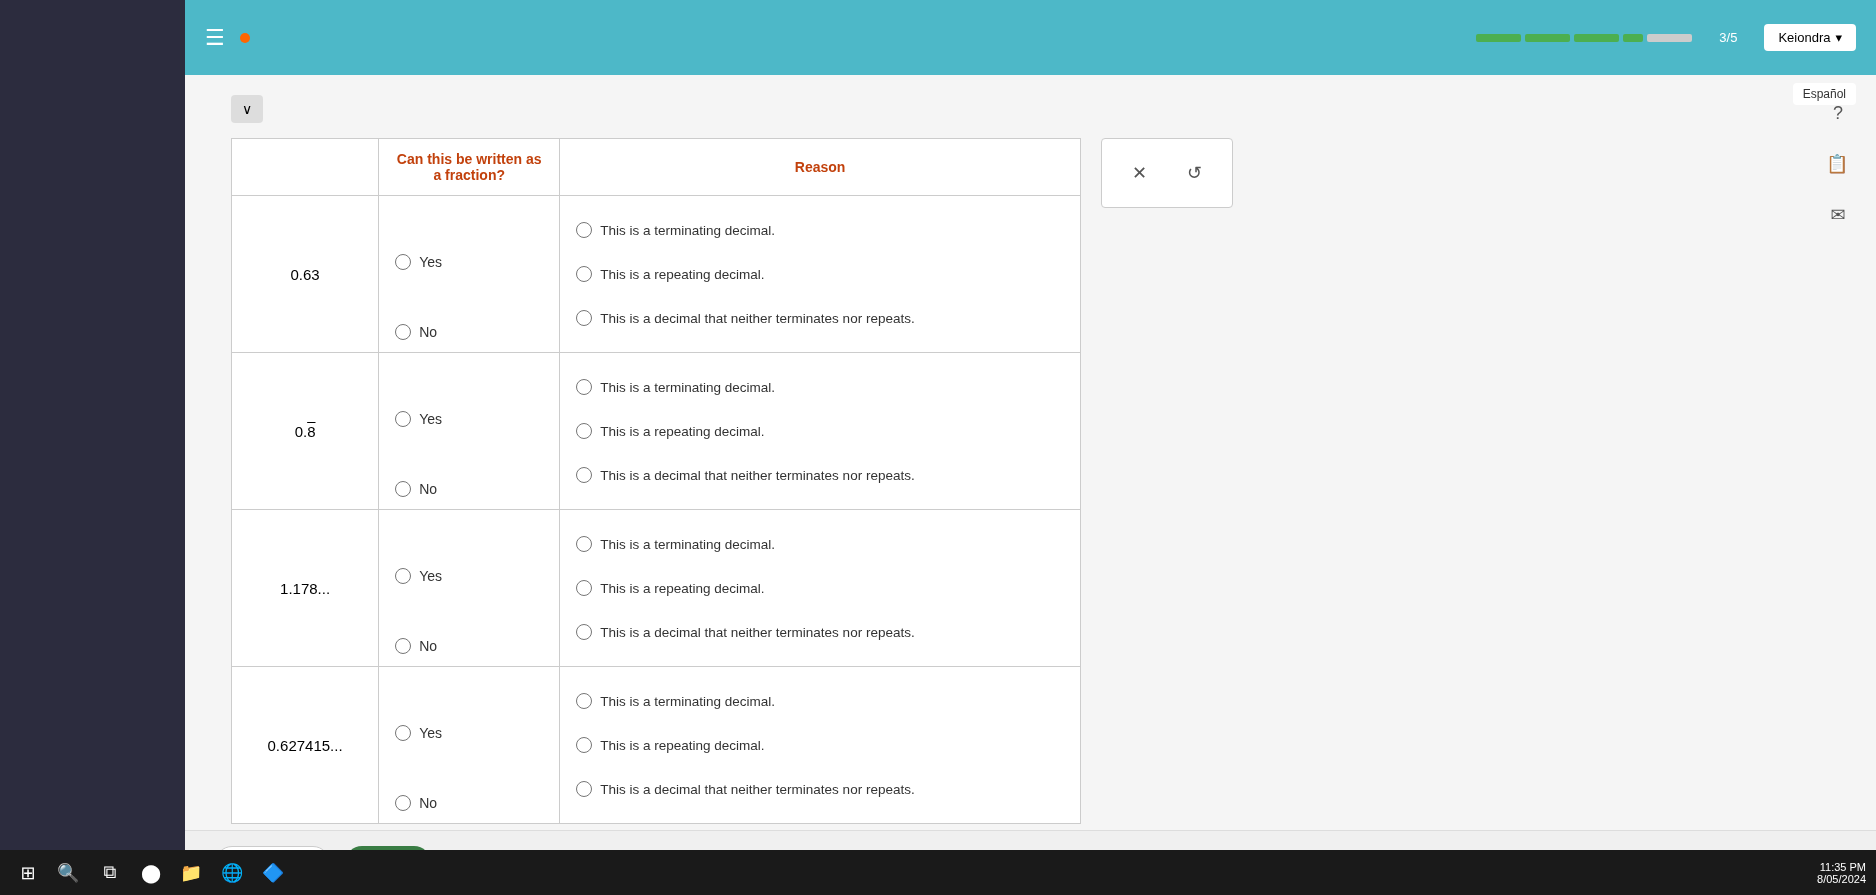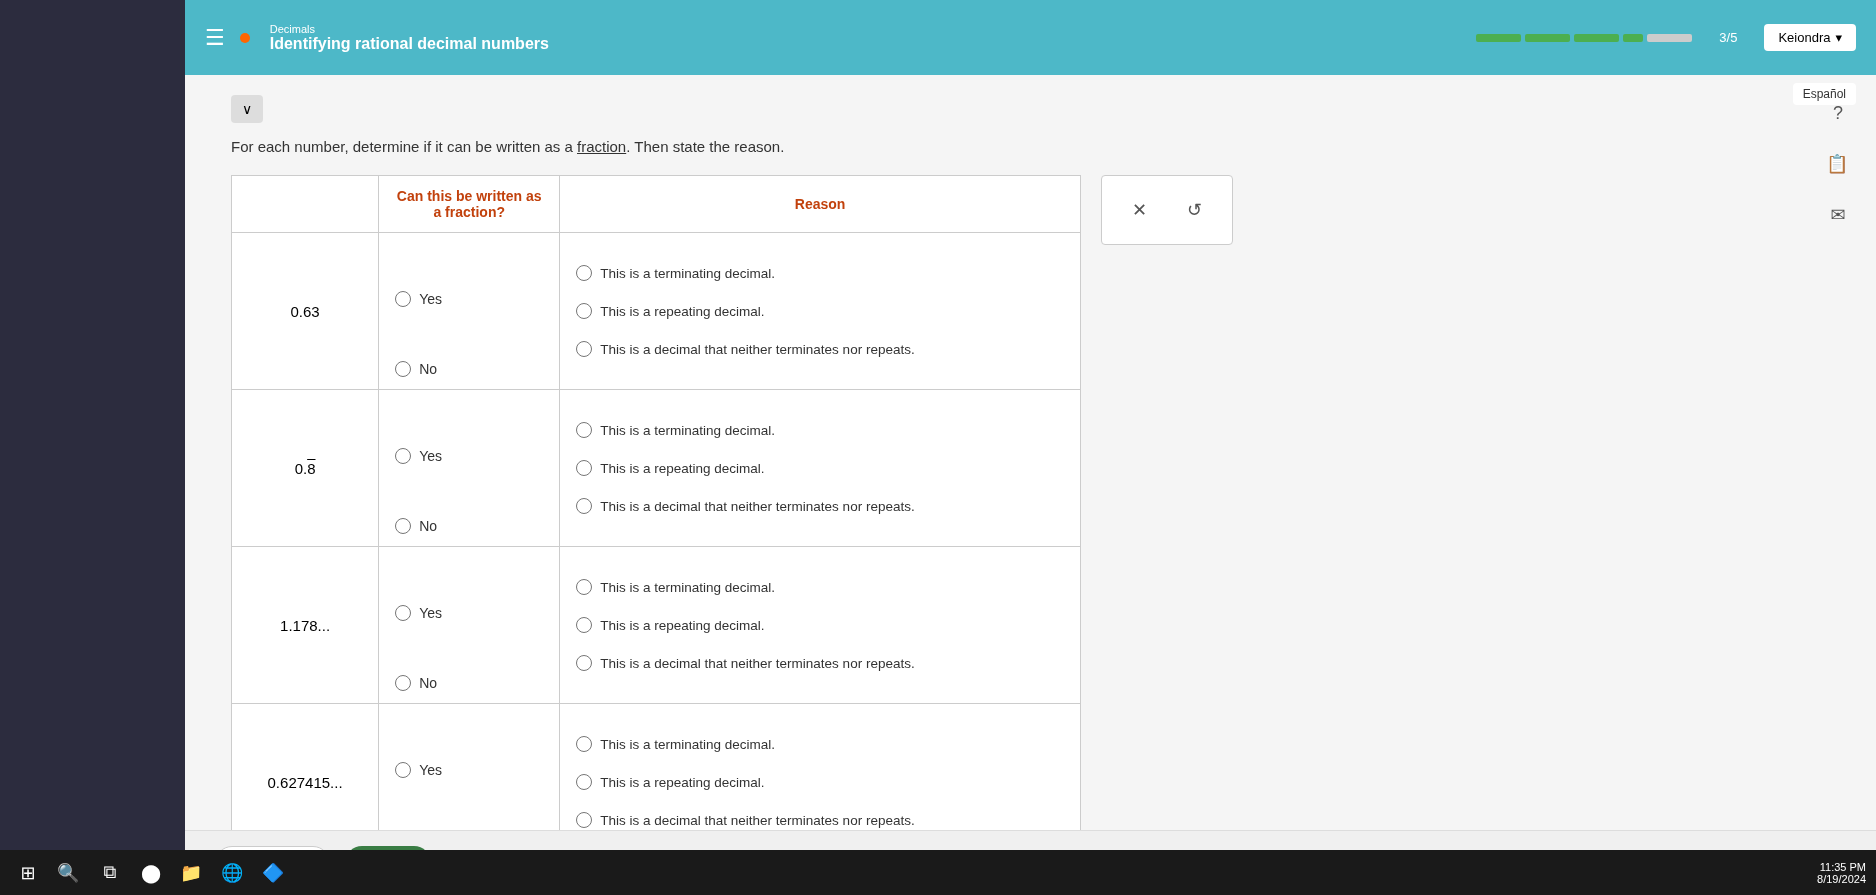--- a/index.html
+++ b/index.html
@@ -189,21 +189,21 @@
     .radio-input {
       width: 16px;
       height: 16px;
       cursor: pointer;
     }
 
     
     .reason-group {
       display: flex;
       flex-direction: column;
-      gap: 22px;
+      gap: 28px;
     }
     .reason-label {
       display: flex;
       align-items: center;
       gap: 8px;
       font-size: 13.5px;
       color: #333;
       cursor: pointer;
     }
 
@@ -349,24 +349,20 @@
 </head>
 <body>
 
 <div class="sidebar"></div>
 
 <div class="main-container">
 
   <div class="header">
     <span class="hamburger-icon">☰</span>
     <span class="header-dot"></span>
-    <div class="header-title-group">
-      <span class="header-subtitle">Decimals</span>
-      <span class="header-title">Identifying rational decimal numbers</span>
-    </div>
 
     <div class="progress-area">
       <div class="progress-bar-container">
 
       <div class="progress-segment" style="width: 45px; background: rgb(76, 175, 80);"></div>
           <div class="progress-segment" style="width: 45px; background: rgb(76, 175, 80);"></div>
           <div class="progress-segment" style="width: 45px; background: rgb(76, 175, 80);"></div>
           <div class="progress-segment" style="width: 20px; background: rgb(76, 175, 80);"></div>
           <div class="progress-segment" style="width: 45px; background: rgb(204, 204, 204);"></div>
         </div>
@@ -379,23 +375,20 @@
   </div>
 
   <div class="content-area" style="position:relative;">
 
     <button class="espanol-btn">Español</button>
 
     <div class="chevron-bar">
       <button class="chevron-btn">∨</button>
     </div>
 
-    <div class="instruction">
-      <span>For each number, determine if it can be written as a </span><u>fraction</u><span>. Then state the reason.</span>
-    </div>
 
     <div class="table-wrapper">
       <table class="main-table">
         <thead>
           <tr>
             <th class="col-number"></th>
             <th class="col-fraction">Can this be written as a fraction?</th>
             <th class="col-reason">Reason</th>
           </tr>
         </thead>
@@ -558,15 +551,15 @@
 <div class="taskbar">
   <div class="taskbar-icon">⊞</div>
   <div class="taskbar-icon">🔍</div>
   <div class="taskbar-icon">⧉</div>
   <div class="taskbar-icon">⬤</div>
   <div class="taskbar-icon">📁</div>
   <div class="taskbar-icon">🌐</div>
   <div class="taskbar-icon">🔷</div>
   <div class="taskbar-time">
     <div>11:35 PM</div>
-    <div>8/19/2024</div>
+    <div>8/05/2024</div>
   </div>
 </div>
 
 </body></html>

